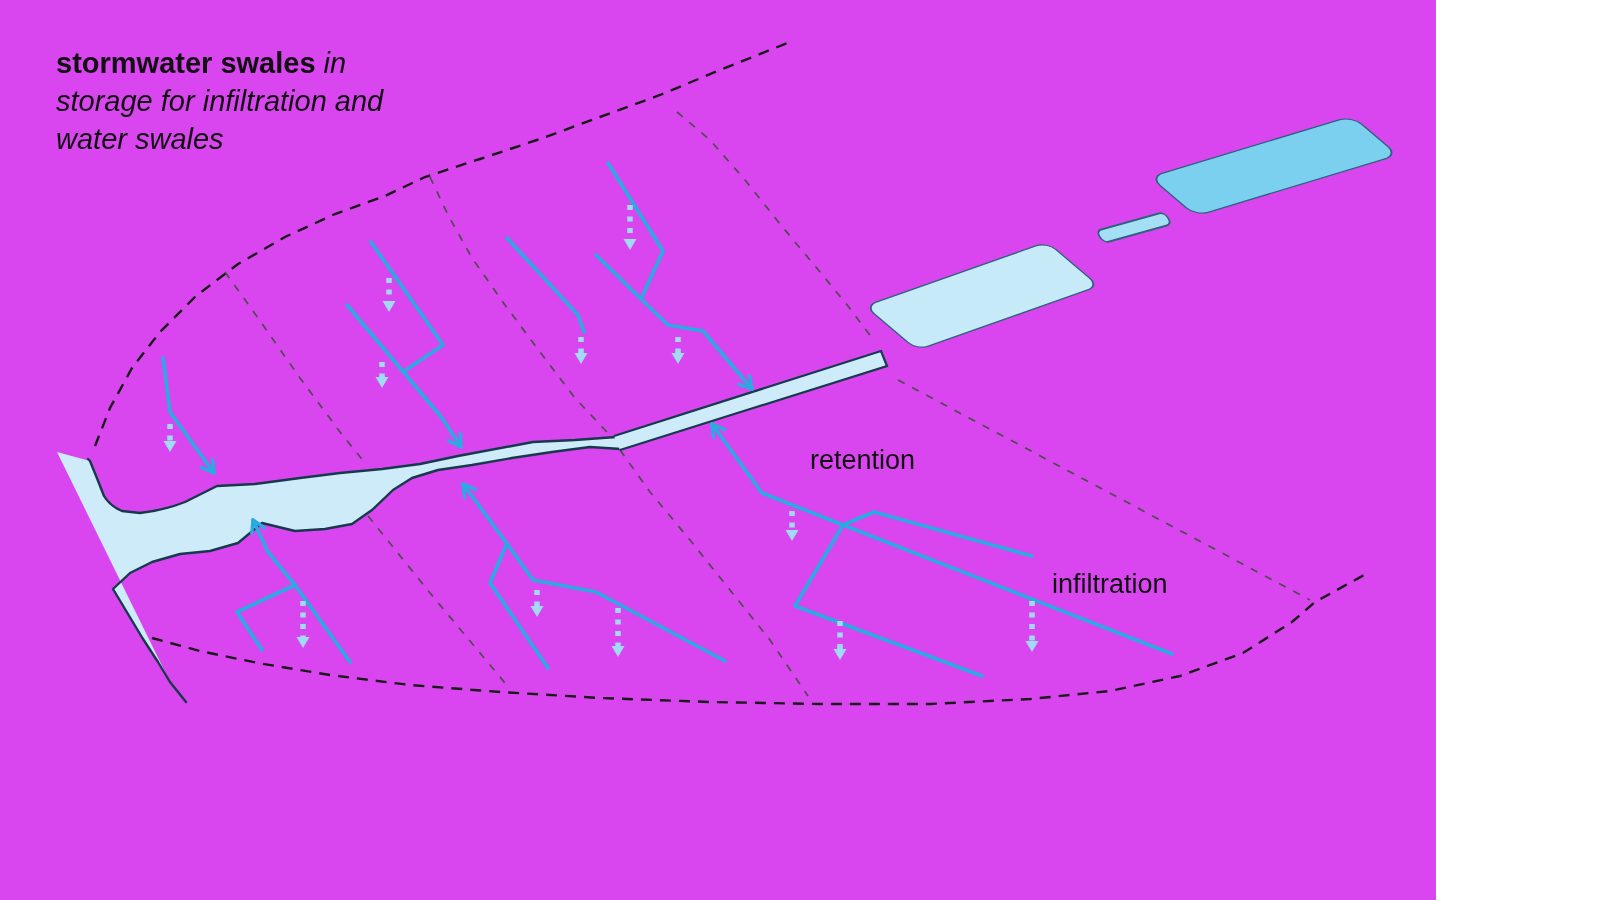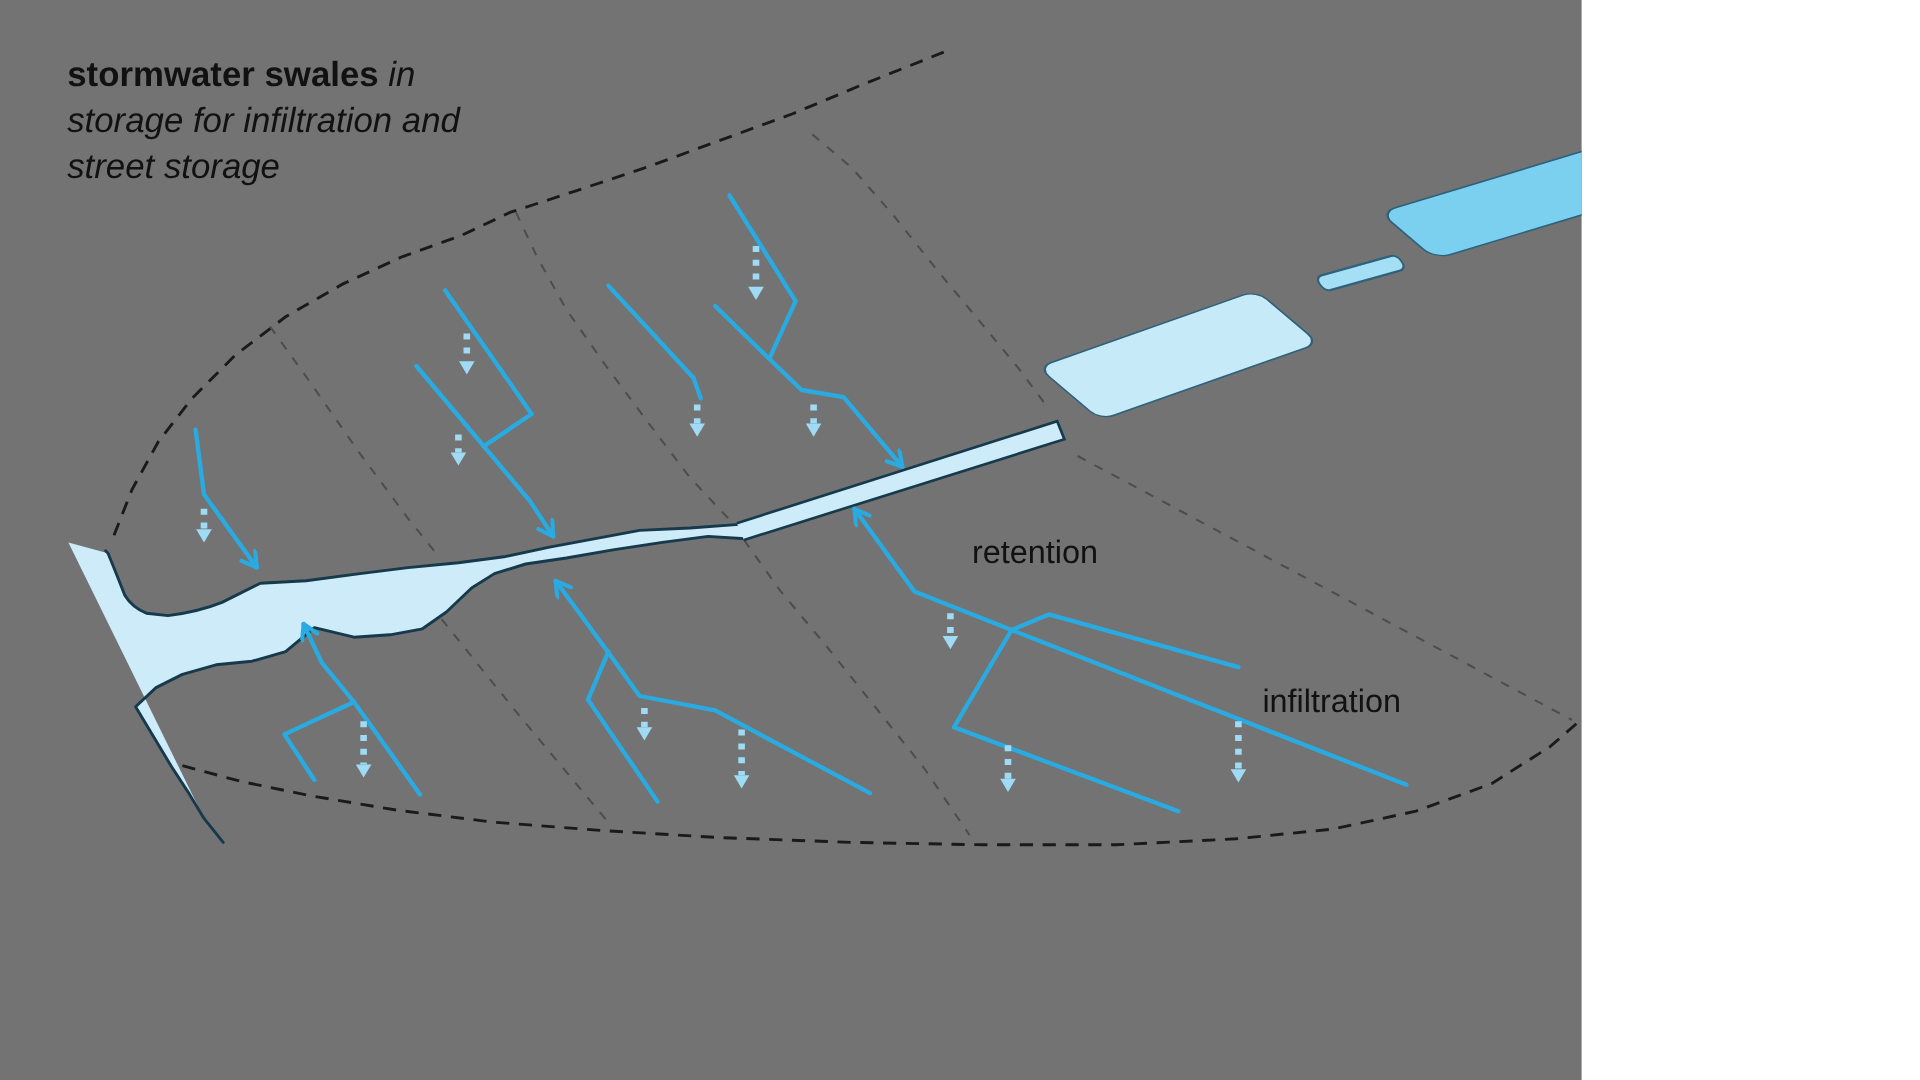--- a/index.html
+++ b/index.html
@@ -1,17 +1,17 @@
 <!DOCTYPE html>
 <html style="--c-swale: #29ABE2; --c-infiltration_arrow: #9FDBF4; --c-water_fill: #CDEBF8; --c-water_outline: #16394C; --c-basin_light: #C7EAF8; --c-basin_medium: #A5DFF5; --c-basin_dark: #7BD0F0; --c-basin_outline: #2E617B; --c-boundary: #1a1a1a; --c-divider: #4d4d4d; --c-text: #111111;"><head>
 <meta charset="utf-8">
 <style>
   html,body{margin:0;padding:0;background:#ffffff;}
   .stage{
-    position:relative;width:1318px;height:900px;background:#737373;overflow:hidden;
+    position:relative;width:1436px;height:900px;background:#d946ef;overflow:hidden;
     font-family:"Liberation Sans", sans-serif;
   }
   .stage svg{position:absolute;left:0;top:0;}
 
   
   .boundary{fill:none;stroke:var(--c-boundary,#1a1a1a);stroke-width:2.4;stroke-dasharray:11 8;stroke-linecap:butt;}
   .divider{fill:none;stroke:var(--c-divider,#4d4d4d);stroke-width:1.7;stroke-dasharray:7.5 8.5;}
   .water-fill{fill:var(--c-water_fill,#CDEBF8);stroke:none;}
   .bank{fill:none;stroke:var(--c-water_outline,#16394C);stroke-width:2.4;stroke-linejoin:round;stroke-linecap:round;}
   .channel-fill{fill:var(--c-water_fill,#CDEBF8);stroke:none;}
@@ -34,21 +34,21 @@
   .diagram-title .i{font-style:italic;font-weight:400;}
 </style>
 </head>
 <body>
 
 <div class="stage">
 
   <div class="diagram-title">
     <div><span class="b">stormwater swales</span><span class="i"> in</span></div>
     <div class="i">storage for infiltration and</div>
-    <div class="i">street storage</div>
+    <div class="i">water swales</div>
   </div>
 
   <svg width="1600" height="900" viewBox="0 0 1600 900">
     <defs>
       <marker id="ah" markerUnits="userSpaceOnUse" markerWidth="26" markerHeight="26" refX="14" refY="8" orient="auto">
         <path d="M2,1 L14,8 L2,15" fill="none" stroke-width="3.4" stroke-linecap="round" stroke-linejoin="round"></path>
       </marker>
     </defs>
 
     <g>

